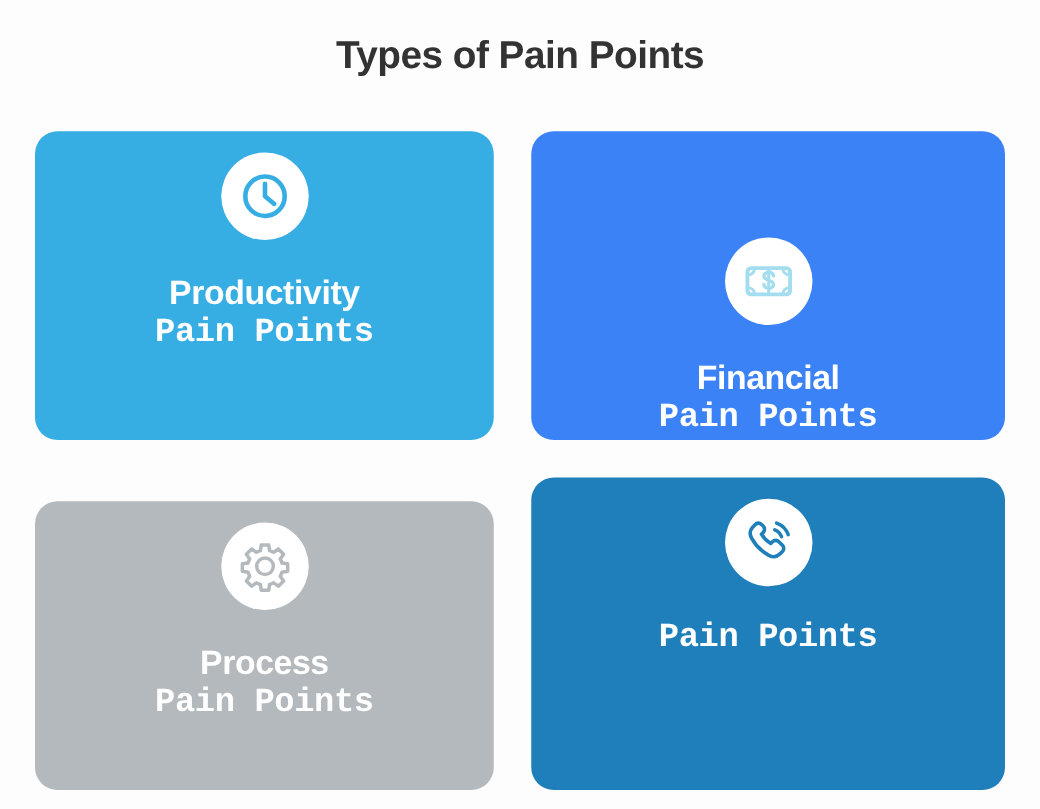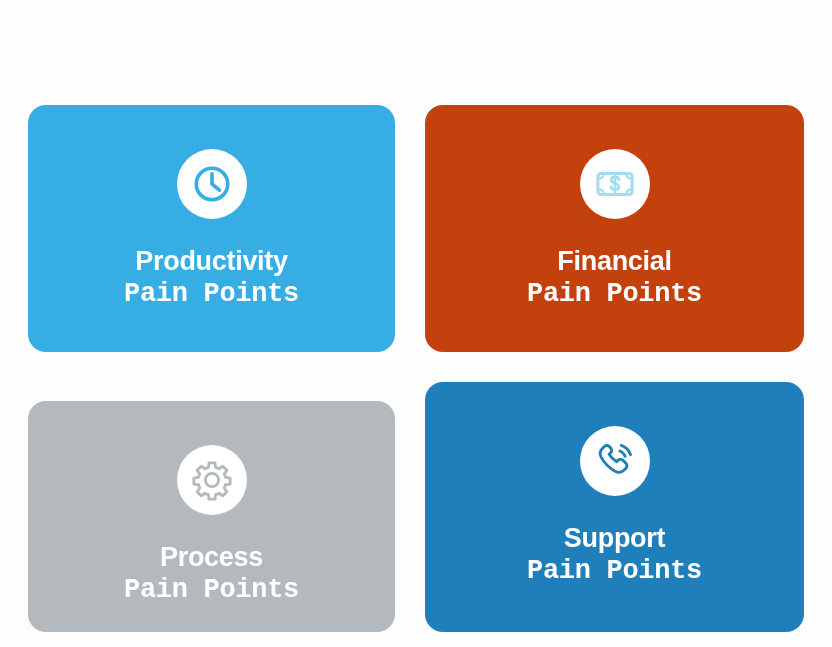--- a/index.html
+++ b/index.html
@@ -49,21 +49,21 @@
     row-gap: 30px;
   }
 
   .card {
     position: relative;
     border-radius: 18px;
     display: flex;
     flex-direction: column;
     align-items: center;
     justify-content: flex-start;
-    padding-top: 44px;
+    padding-top: 17px;
     overflow: hidden;
   }
 
   .icon-badge {
     width: 70px;
     height: 70px;
     border-radius: 50%;
     background: #ffffff;
     display: flex;
     align-items: center;
@@ -91,39 +91,40 @@
 
   .card-label .line2 { display: block; font-family: Liberation Mono, monospace; }
 
   
 </style>
 </head>
 <body style="background: rgb(253, 253, 253);">
 
 <div id="infographic" style="background: rgb(253, 253, 253);">
 
+  <div id="page-title" style="color: rgb(51, 51, 51);">Types of Pain Points</div>
 
   <div id="card-grid">
 
     <div class="card" style="background: rgb(54, 174, 228);">
       <div class="icon-badge" style="background: rgb(255, 255, 255); color: rgb(54, 174, 228);">
         <span>
           <svg viewBox="0 0 48 48" aria-hidden="true">
             <circle cx="24" cy="24" r="18" fill="none" stroke="currentColor" stroke-width="4.2"></circle>
             <path d="M24 12.5 V24 L32.5 31" fill="none" stroke="currentColor" stroke-width="4.2" stroke-linecap="round" stroke-linejoin="round"></path>
           </svg>
         </span>
       </div>
       <div class="card-label" style="color: rgb(255, 255, 255);">
         <span class="line1">Productivity</span>
         <span class="line2">Pain Points</span>
       </div>
     </div>
 
-    <div class="card" style="background: #c2410c;">
+    <div class="card" style="background: #3b82f6; justify-content: flex-end;">
       <div class="icon-badge" style="background: rgb(255, 255, 255); color: rgb(163, 221, 240);">
         <span>
           <svg viewBox="0 0 48 48" aria-hidden="true">
             <rect x="4.5" y="12" width="39" height="24" rx="3.5" fill="none" stroke="currentColor" stroke-width="3.6"></rect>
             <path d="M11 12.5 a5.5 5.5 0 0 1 -5.5 5.5" fill="none" stroke="currentColor" stroke-width="2.6" stroke-linecap="round"></path>
             <path d="M37 12.5 a5.5 5.5 0 0 0 5.5 5.5" fill="none" stroke="currentColor" stroke-width="2.6" stroke-linecap="round"></path>
             <path d="M11 35.5 a5.5 5.5 0 0 0 -5.5 -5.5" fill="none" stroke="currentColor" stroke-width="2.6" stroke-linecap="round"></path>
             <path d="M37 35.5 a5.5 5.5 0 0 1 5.5 -5.5" fill="none" stroke="currentColor" stroke-width="2.6" stroke-linecap="round"></path>
             <path d="M24 14.5 V33.5" stroke="currentColor" stroke-width="2.8" stroke-linecap="round"></path>
             <path d="M28.4 19.2 c0-2.1-2-3.4-4.4-3.4 s-4.4 1.3-4.4 3.4 c0 2.1 2 3 4.4 3.9 c2.4 0.9 4.4 1.8 4.4 3.9 c0 2.1-2 3.4-4.4 3.4 s-4.4-1.3-4.4-3.4" fill="none" stroke="currentColor" stroke-width="3.1" stroke-linecap="round" stroke-linejoin="round"></path>
@@ -155,19 +156,18 @@
       <div class="icon-badge" style="background: rgb(255, 255, 255); color: rgb(31, 127, 187);">
         <span>
           <svg viewBox="0 0 48 48" aria-hidden="true">
             <path d="M17.4 7.5 c-1.7-1.7-4.3-1.5-5.9 0.2 l-2.4 2.6 c-2.3 2.5-2.6 6.3-0.8 9.6 c3.6 6.6 9.2 12.2 15.8 15.8 c3.3 1.8 7.1 1.5 9.6-0.8 l2.6-2.4 c1.7-1.6 1.9-4.2 0.2-5.9 l-3.3-3.3 c-1.6-1.6-4.2-1.6-5.8 0 l-1.6 1.6 c-3.5-2.1-6.4-5-8.5-8.5 l1.6-1.6 c1.6-1.6 1.6-4.2 0-5.8 Z" fill="none" stroke="currentColor" stroke-width="3.3" stroke-linejoin="round"></path>
             <path d="M29.5 12.5 a11 11 0 0 1 6.2 6.2" fill="none" stroke="currentColor" stroke-width="3.2" stroke-linecap="round"></path>
             <path d="M31.2 6.2 a17.5 17.5 0 0 1 10.6 10.6" fill="none" stroke="currentColor" stroke-width="3.2" stroke-linecap="round"></path>
           </svg>
         </span>
       </div>
       <div class="card-label" style="color: rgb(255, 255, 255);">
-        <span class="line1">Support</span>
         <span class="line2">Pain Points</span>
       </div>
     </div>
 
   </div>
 </div>
 
 </body></html>

